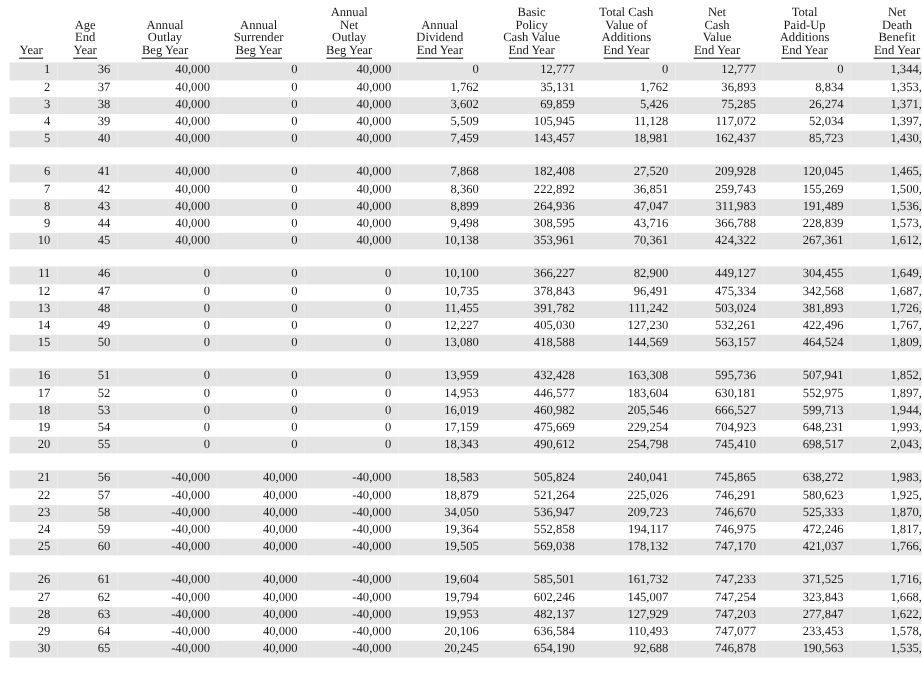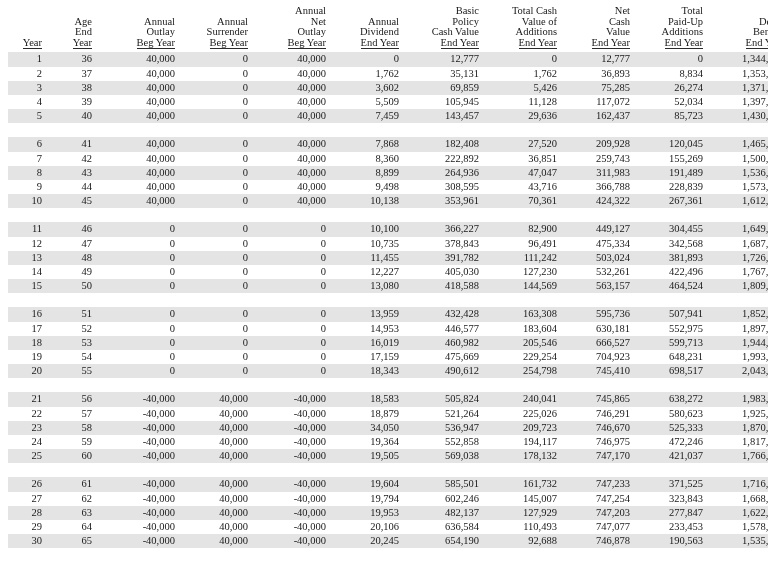--- a/index.html
+++ b/index.html
@@ -25,21 +25,20 @@
     width: 100%;
     border-collapse: collapse;
     table-layout: fixed;
     font-size: 10.5px;
   }
 
   
   thead th {
     vertical-align: bottom;
     font-weight: normal;
-    text-align: right;
     padding: 0 6px 16px 2px;
     line-height: 10.6px;
     white-space: nowrap;
   }
   .hdr-stack {
     display: block;
   }
   .hdr-stack span {
     display: block;
   }
@@ -194,21 +193,21 @@
           <td>1,397,024</td>
         </tr>
         <tr class="stripe">
           <td>5</td>
           <td>40</td>
           <td>40,000</td>
           <td>0</td>
           <td>40,000</td>
           <td>7,459</td>
           <td>143,457</td>
-          <td>29,636</td>
+          <td>18,981</td>
           <td>162,437</td>
           <td>85,723</td>
           <td>1,430,713</td>
         </tr>
         <tr class="spacer">
           <td colspan="11"></td>
         </tr>
         <tr class="stripe">
           <td>6</td>
           <td>41</td>

